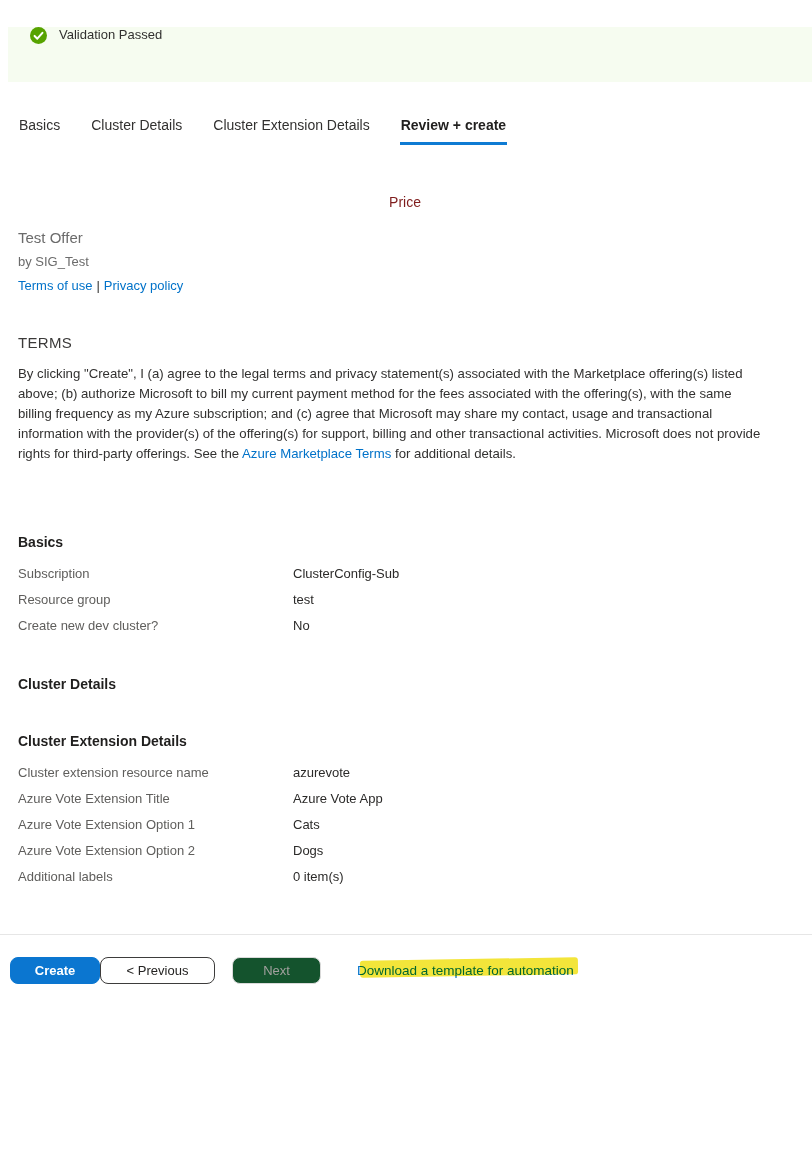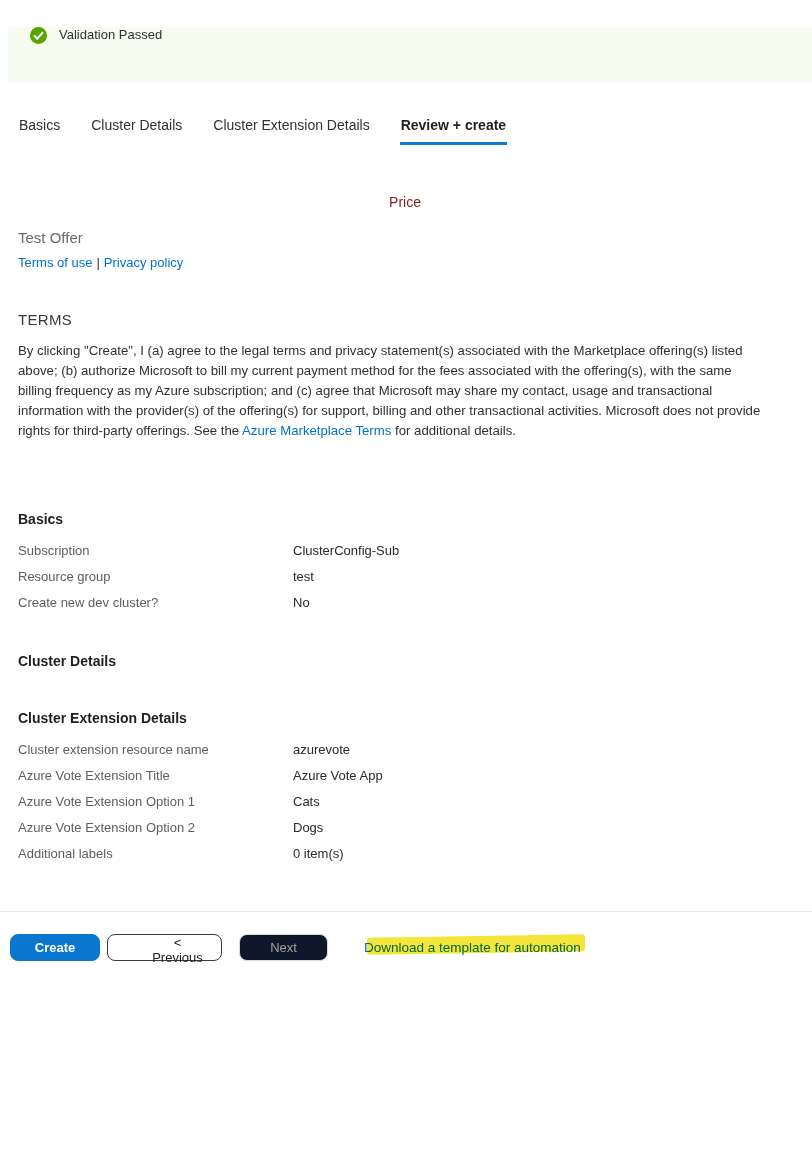--- a/index.html
+++ b/index.html
@@ -67,26 +67,25 @@
   .footer-divider { margin-top: 49px; border-top: 1px solid #e6e6e6; }
   .footer { margin-top: 22px; padding-left: 10px; display: flex; align-items: center; }
   .btn {
     height: 27px; font: 13px "Liberation Sans", sans-serif;
     border-radius: 8px; cursor: pointer; padding: 0 14px;
   }
   .btn-create {
     width: 90px; background: #0b76d0; color: #ffffff; border: 1px solid #0b76d0; font-weight: bold;
   }
   .btn-prev {
-    width: 115px; margin-left: 7px; background: #ffffff; color: #242322;
+    width: 115px; margin-left: 0; background: #ffffff; color: #242322;
     border: 1px solid #3d3c3b;
-    padding-left: 40px;
   }
   .btn-next {
-    width: 89px; margin-left: 17px; background: #0f172a; color: #a2a09e;
+    width: 89px; margin-left: 17px; background: #14532d; color: #a2a09e;
     border: 1px solid #dadada; cursor: default;
   }
   .dl-wrap { margin-left: 36px; position: relative; display: inline-block; }
   .dl-link { font-size: 13.5px; color: #0072c9; text-decoration: none; position: relative; cursor: pointer; }
   .hl {
     content: ""; position: absolute; left: 3px; right: -4px; top: -4px; bottom: 2px;
     background: #f3e53a; mix-blend-mode: multiply; transform: rotate(-0.9deg);
     border-radius: 3px; pointer-events: none;
   }
 </style>
@@ -109,20 +108,21 @@
     <div class="tab">Basics</div>
     <div class="tab">Cluster Details</div>
     <div class="tab">Cluster Extension Details</div>
     <div class="tab active">Review + create</div>
   </div>
 
   <div class="content">
 
     <div class="price-heading">Price</div>
     <div class="offer-name">Test Offer</div>
+    <div class="offer-by">by SIG_Test</div>
     <div class="offer-links">
       <a class="link">Terms of use</a><span class="linksep">|</span><a class="link">Privacy policy</a>
     </div>
 
     <div class="terms-heading">TERMS</div>
     <p class="terms-body"><span>By clicking "Create", I (a) agree to the legal terms and privacy statement(s) associated with the Marketplace offering(s) listed above; (b) authorize Microsoft to bill my current payment method for the fees associated with the offering(s), with the same billing frequency as my Azure subscription; and (c) agree that Microsoft may share my contact, usage and transactional information with the provider(s) of the offering(s) for support, billing and other transactional activities. Microsoft does not provide rights for third-party offerings. See the </span><a class="link">Azure Marketplace Terms</a><span> for additional details.</span></p>
 
 
     <div class="sec-heading sec-basics">Basics</div>
     <div class="rrows">

